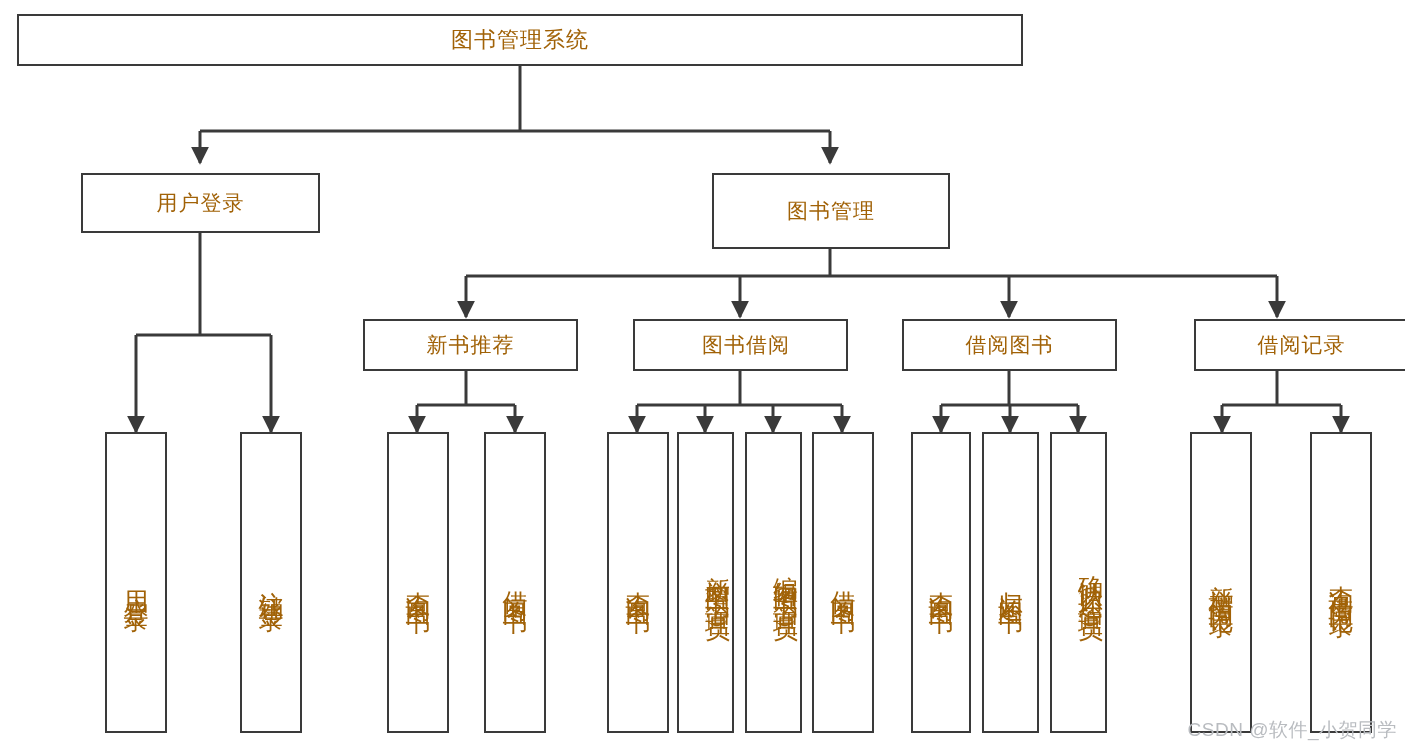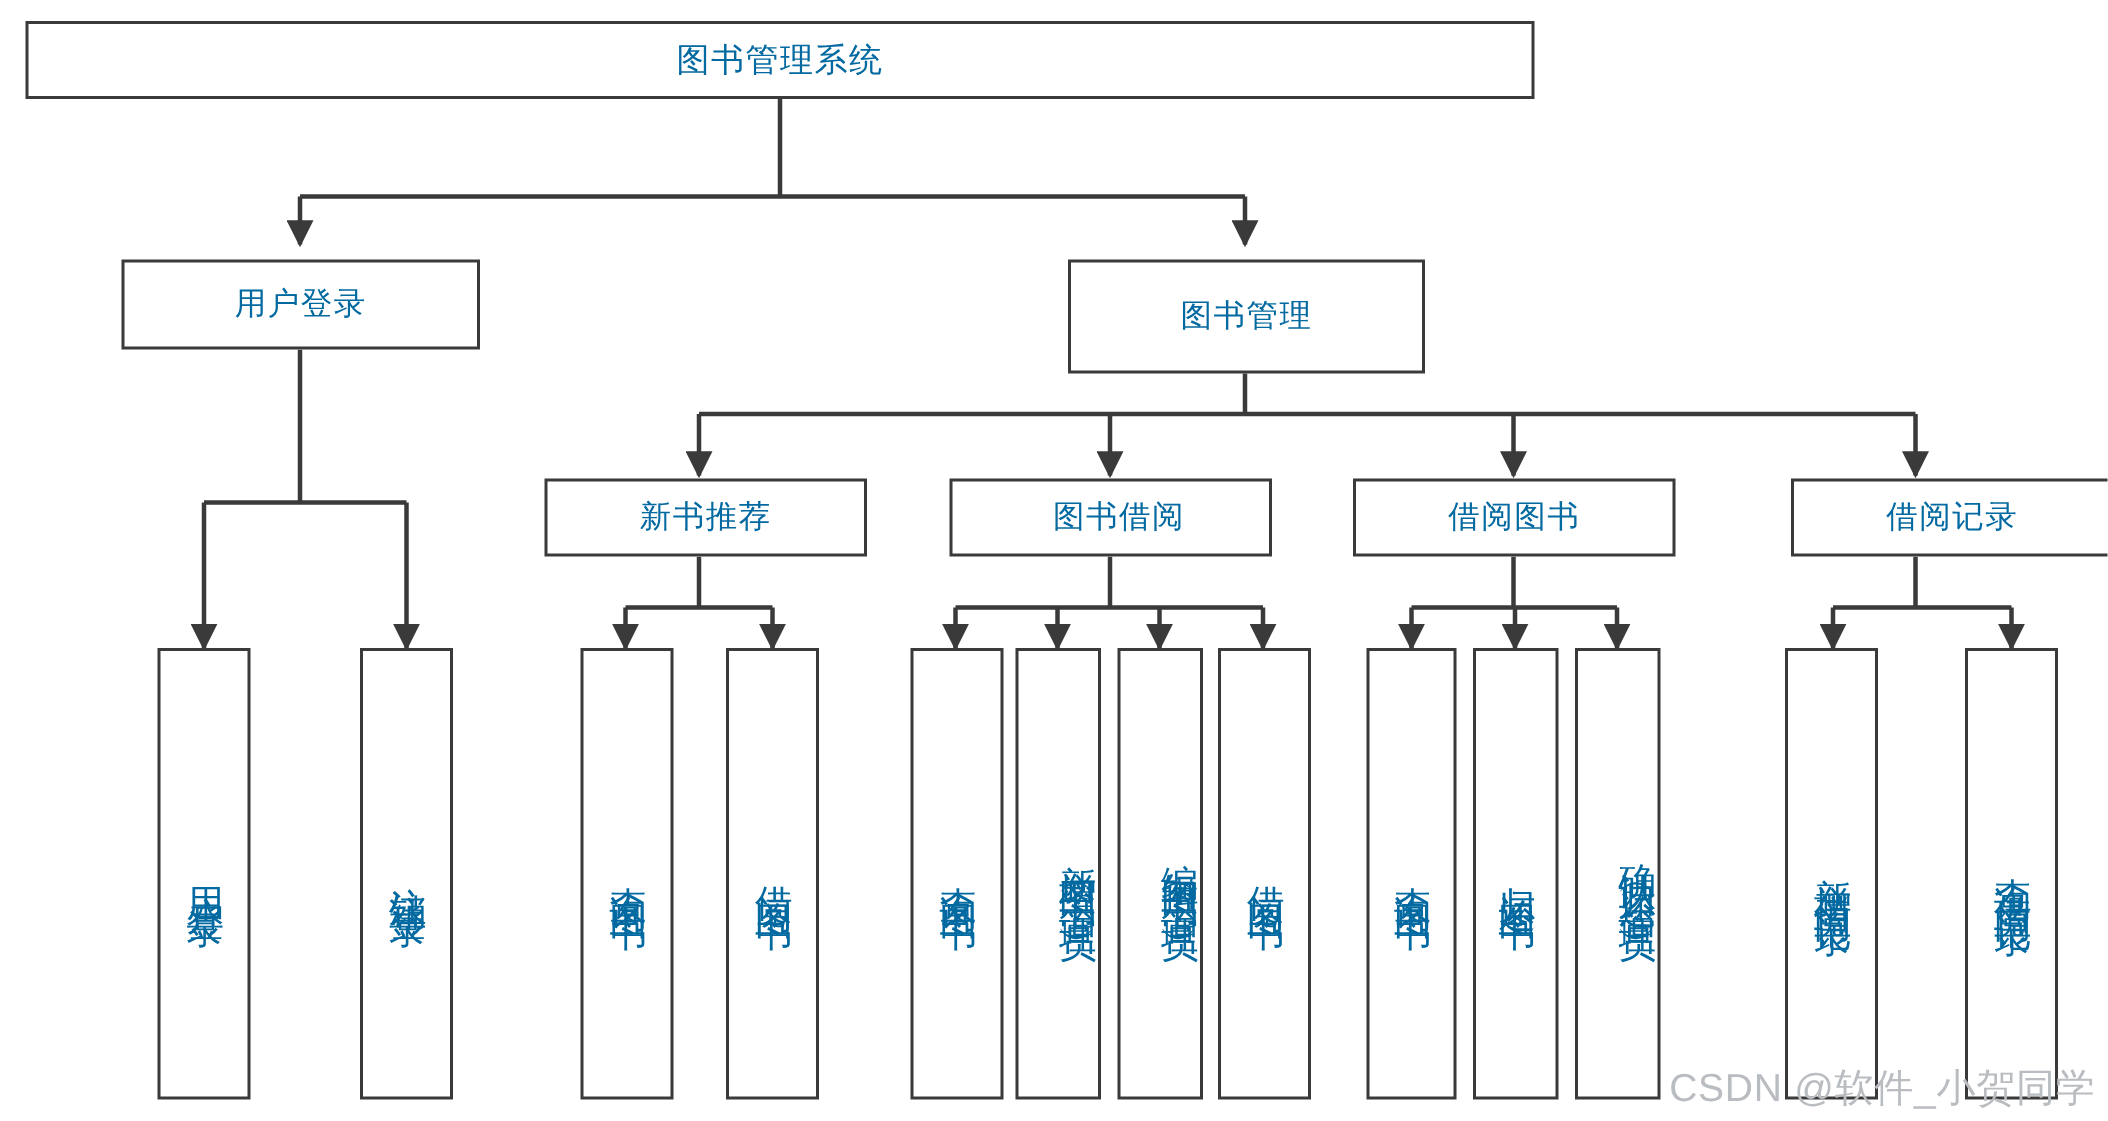--- a/index.html
+++ b/index.html
@@ -15,21 +15,21 @@
   svg.lines{position:absolute;left:0;top:0;width:1405px;height:747px;pointer-events:none;}
 
   .node{
     position:absolute;
     box-sizing:border-box;
     border:2px solid #3a3a3a;
     background:#ffffff;
     display:flex;
     align-items:center;
     justify-content:center;
-    color:#0369a1;
+    color:#a16207;
     line-height:1.15;
   }
   .node .lbl{display:block;}
 
   
   .h-node{font-size:21px;letter-spacing:1px;}
   .h-node.root{font-size:22px;}
 
   
   .v-node{
@@ -40,21 +40,21 @@
     padding-top:4px;
     padding-bottom:4px;
   }
   .v-node.v-center{align-items:center;}
   .v-node.v-top{align-items:flex-start;}
 
   .watermark{
     position:absolute;
     right:8px;
     bottom:4px;
-    font-size:26px;
+    font-size:19px;
     color:#b9bcc0;
     white-space:nowrap;
     letter-spacing:0.5px;
   }
 </style>
 </head>
 <body>
 
 <div id="canvas">
 

